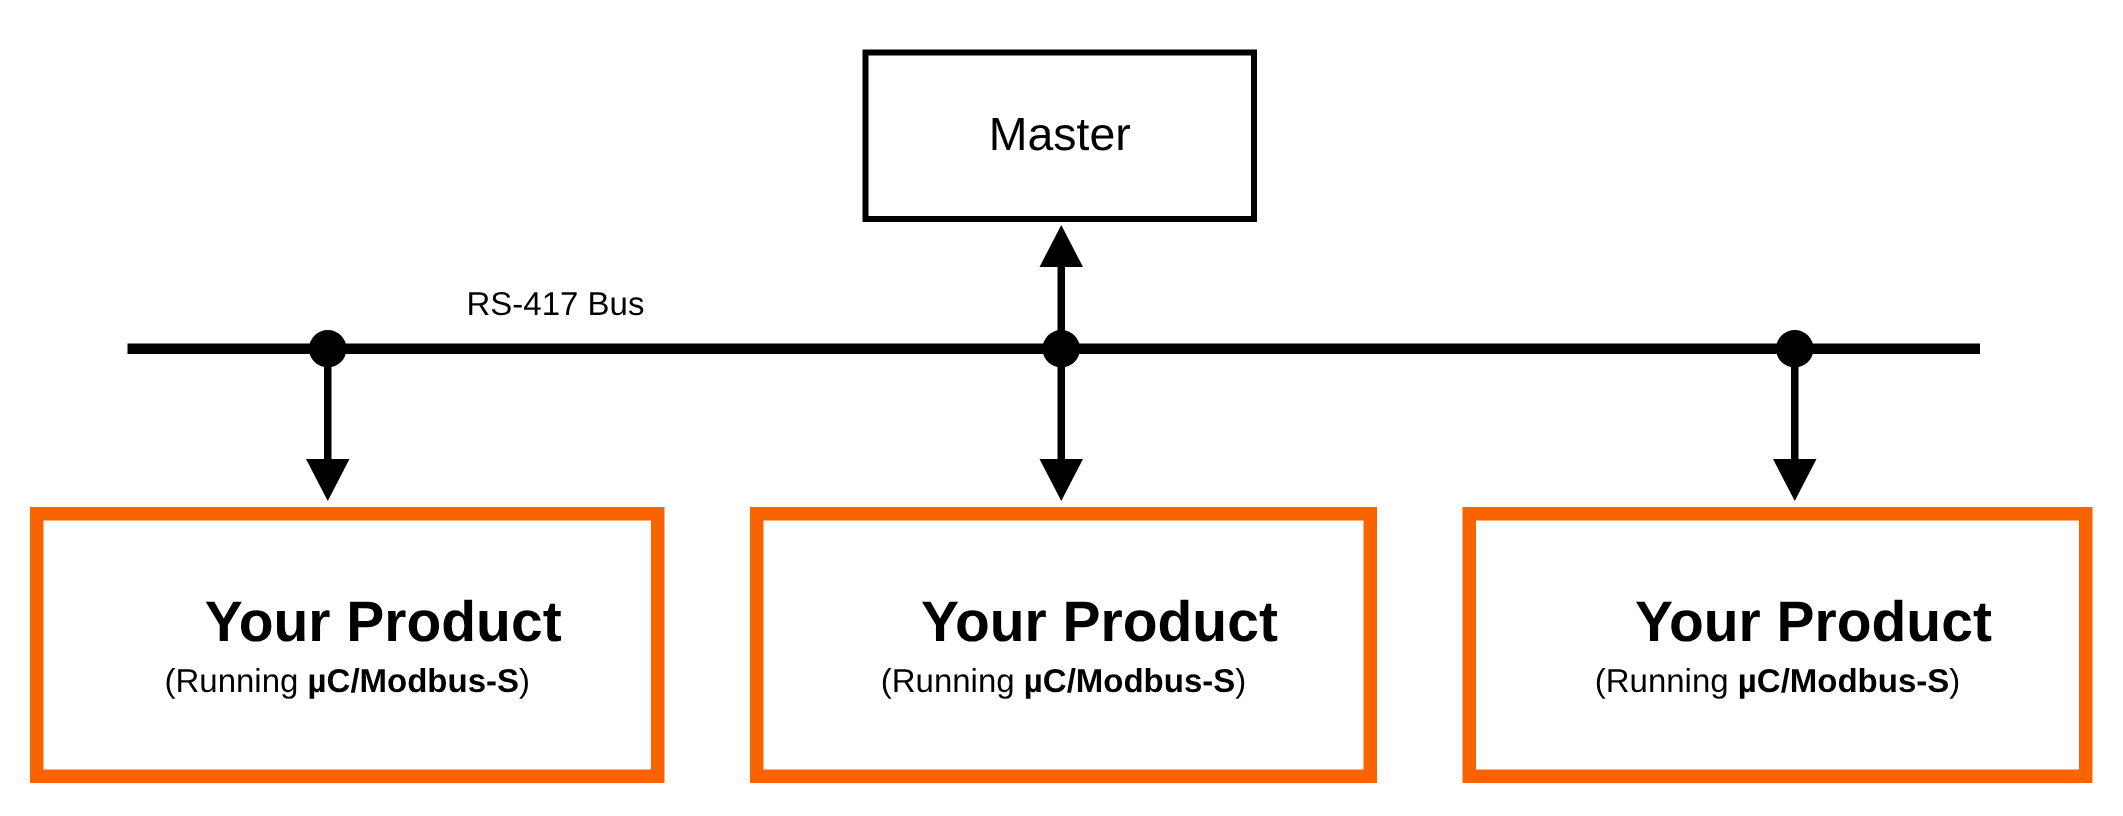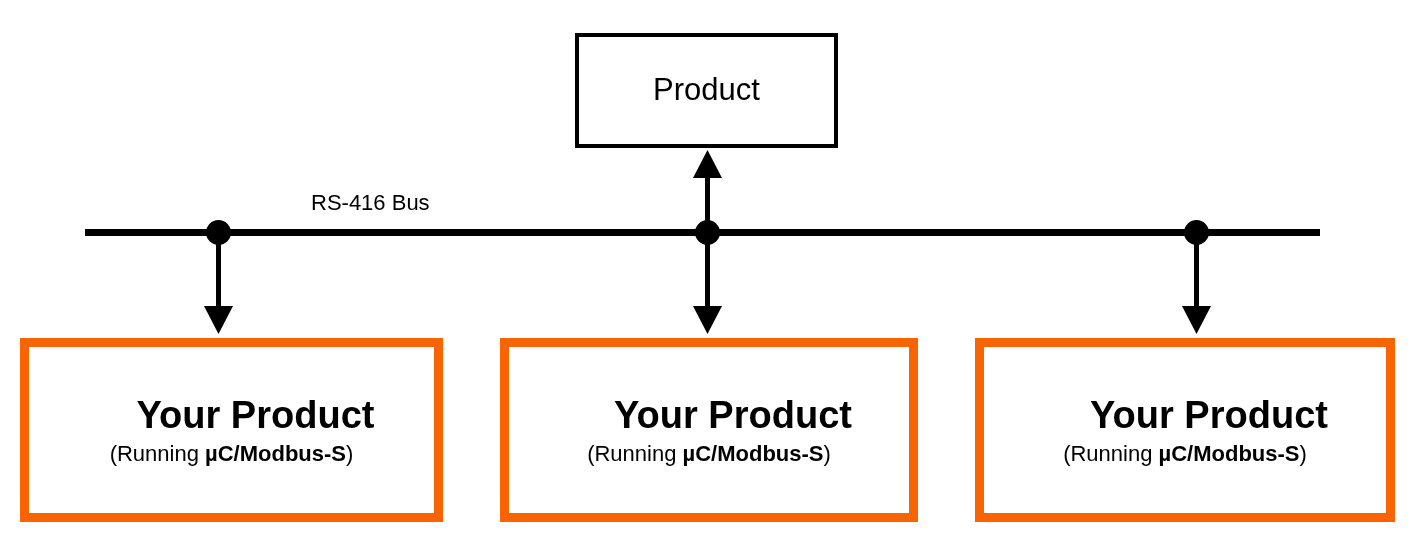--- a/index.html
+++ b/index.html
@@ -111,25 +111,25 @@
   .product-sub b {
     font-weight: bold;
   }
 </style>
 </head>
 <body>
 
 <div id="canvas">
 
   <div class="master-box">
-    <div class="master-line">Product</div>
+    <div class="master-line">Master</div>
   </div>
 
   <div class="bus-line"></div>
-  <div class="bus-label">RS-416 Bus</div>
+  <div class="bus-label">RS-417 Bus</div>
 
   <div class="node node-left"></div>
   <div class="node node-center"></div>
   <div class="node node-right"></div>
 
   <svg class="arrow-layer" viewBox="0 0 1415 544">
 
     <g>
       <line x1="218.5" y1="236" x2="218.5" y2="312" stroke="#000" stroke-width="5"></line>
       <polygon points="218.5,334 204,306 233,306" fill="#000"></polygon>

